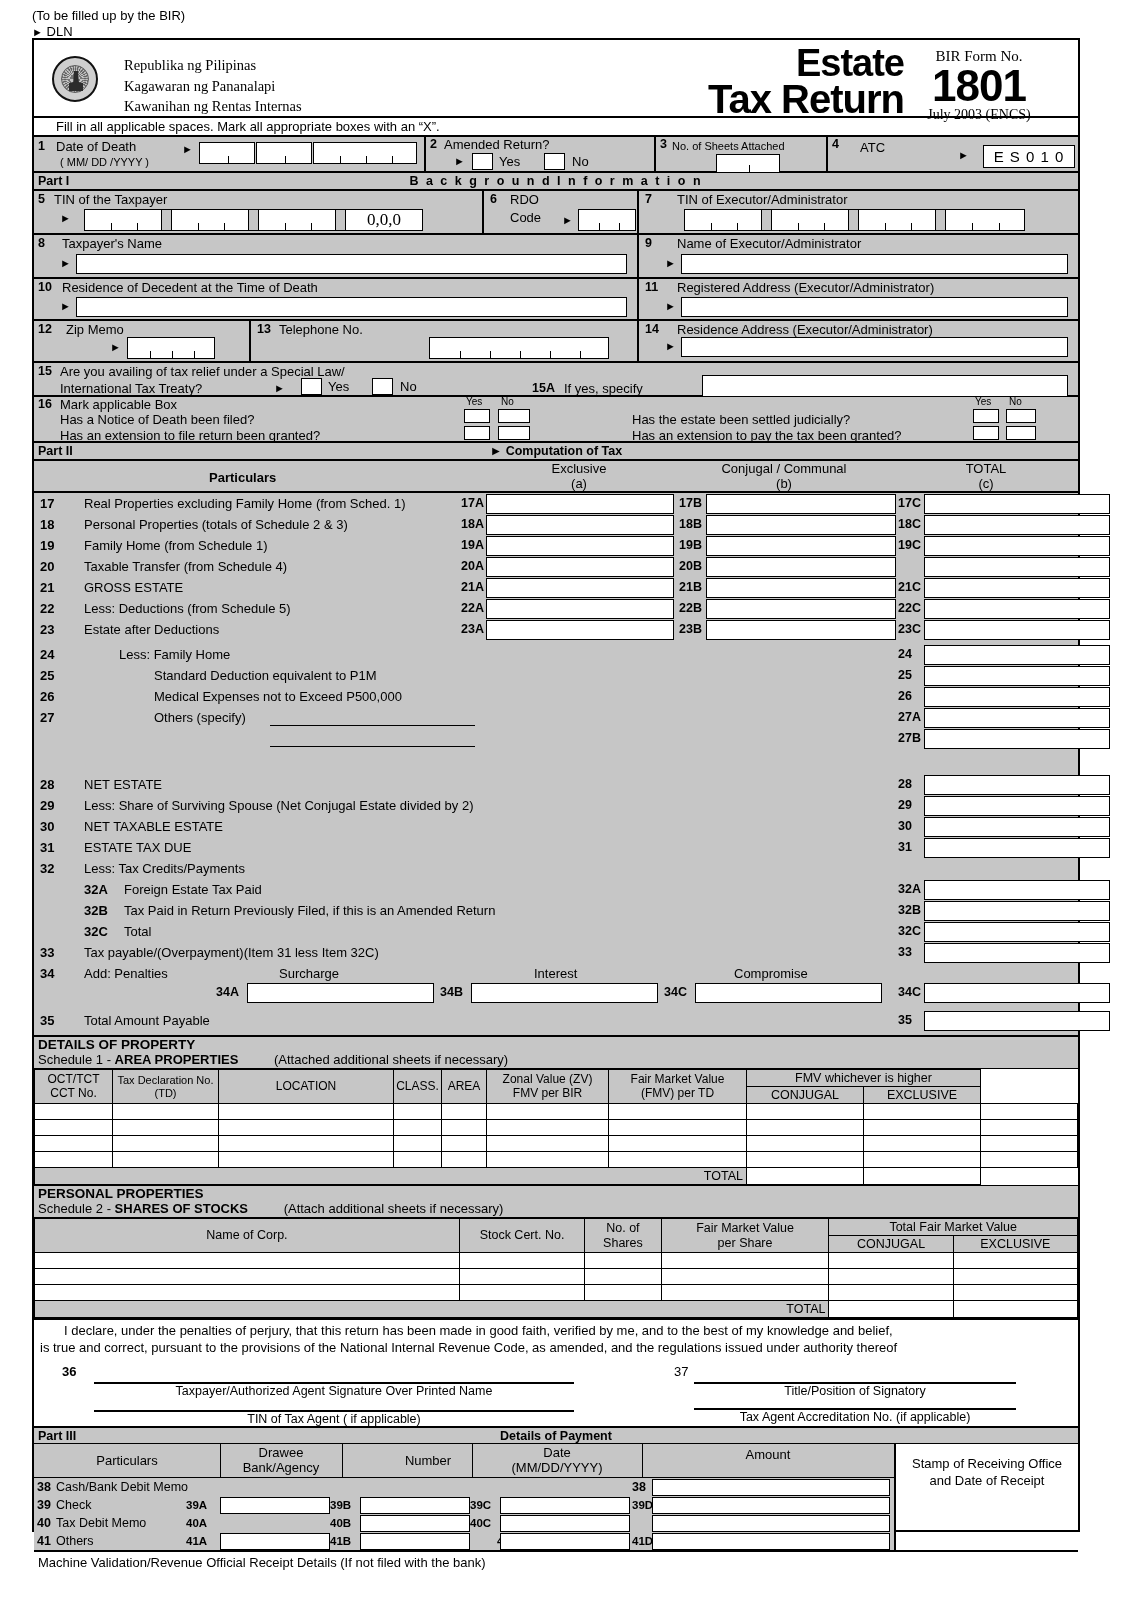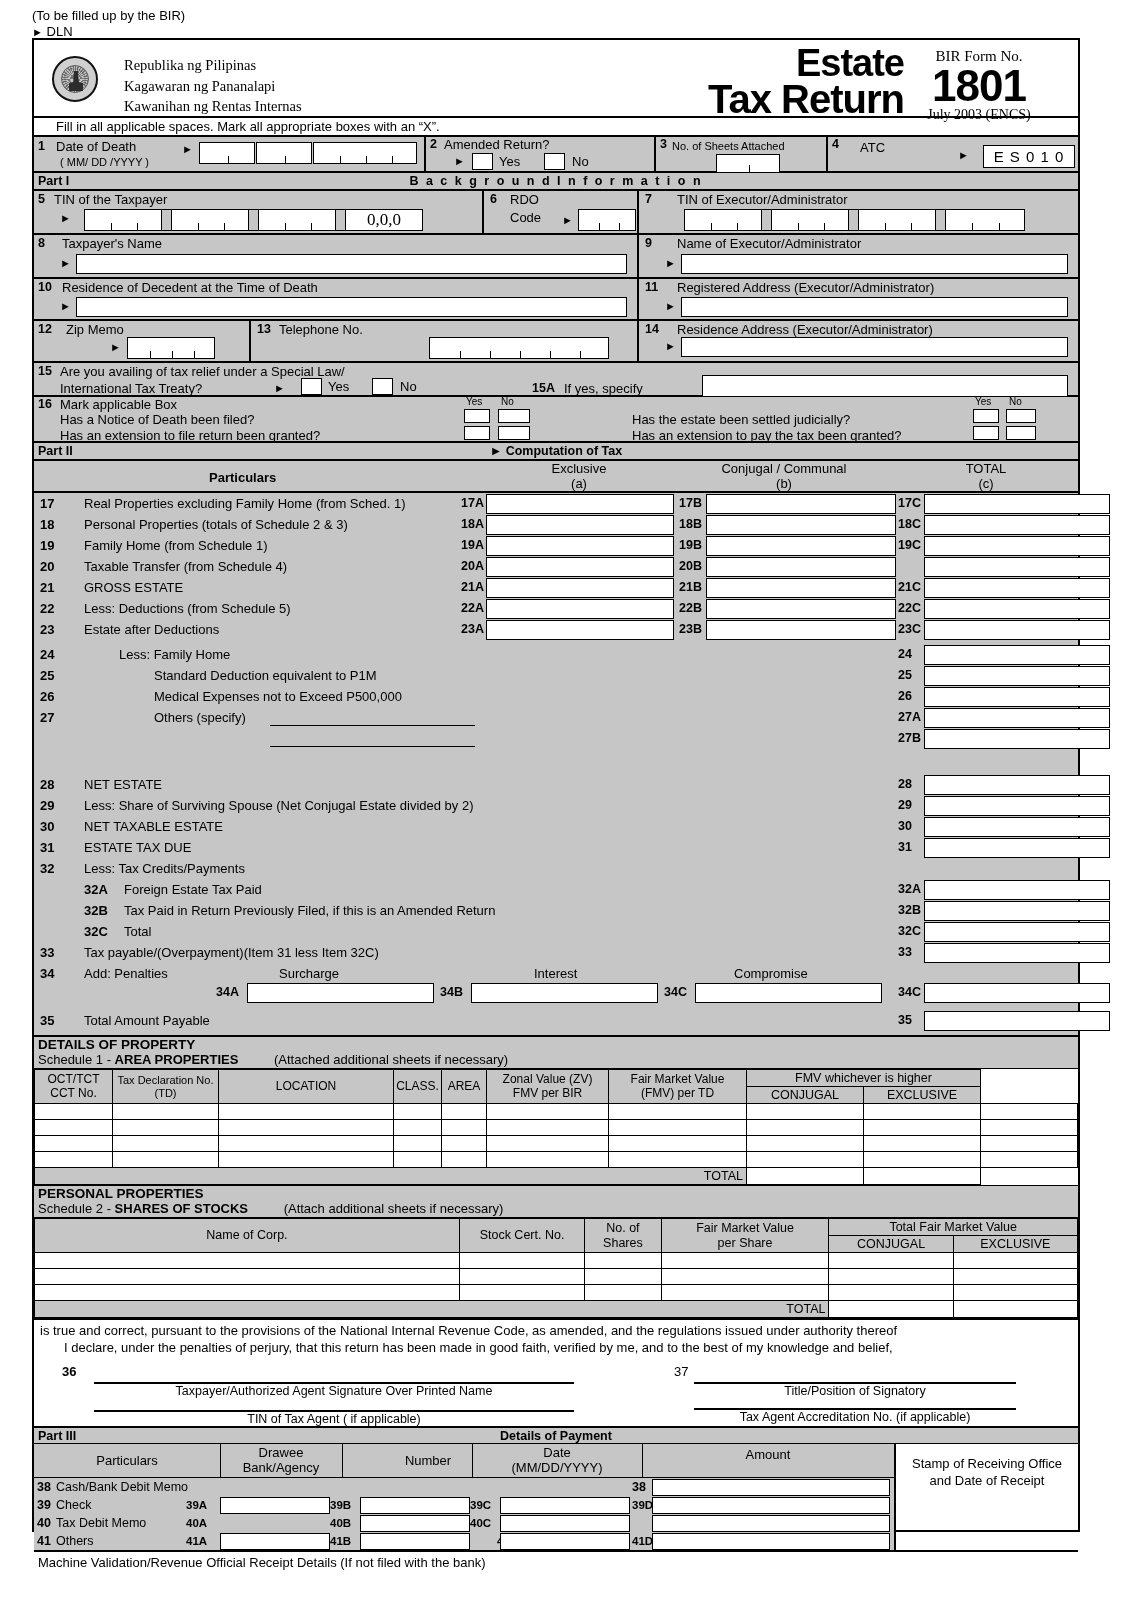--- a/index.html
+++ b/index.html
@@ -653,22 +653,22 @@
               <td colspan="4" class="gray bold" style="text-align:right;padding-right:3px;font-size:12.5px;height:17px;">TOTAL</td>
               <td style="background:#fff;"></td>
               <td style="background:#fff;"></td>
             </tr>
           </tbody>
         </table>
       </div>
 
     <div style="position:relative;height:108px;border-top:2px solid #000;background:#fff;">
       <div style="padding:3px 6px 0 6px;font-size:13px;line-height:1.28;">
+        <div style="text-indent:24px;">I declare, under the penalties of perjury, that this return has been made in good faith, verified by me, and to the best of my knowledge and belief,</div>
         <div>is true  and correct, pursuant to the provisions of the National Internal Revenue Code, as amended, and the regulations issued under authority thereof</div>
-        <div style="text-indent:24px;">I declare, under the penalties of perjury, that this return has been made in good faith, verified by me, and to the best of my knowledge and belief,</div>
       </div>
       <span class="bold" style="position:absolute;left:28px;top:44px;font-size:13px;">36</span>
       <span style="position:absolute;left:60px;top:62px;width:480px;border-bottom:2px solid #000;"></span>
       <span style="position:absolute;left:60px;top:64px;width:480px;text-align:center;font-size:12.5px;">Taxpayer/Authorized Agent Signature Over Printed Name</span>
       <span style="position:absolute;left:640px;top:44px;font-size:13px;">37</span>
       <span style="position:absolute;left:660px;top:62px;width:322px;border-bottom:2px solid #000;"></span>
       <span style="position:absolute;left:660px;top:64px;width:322px;text-align:center;font-size:12.5px;">Title/Position of Signatory</span>
 
       <span style="position:absolute;left:60px;top:90px;width:480px;border-bottom:2px solid #000;"></span>
       <span style="position:absolute;left:60px;top:92px;width:480px;text-align:center;font-size:12.5px;">TIN of Tax Agent ( if applicable)</span>

